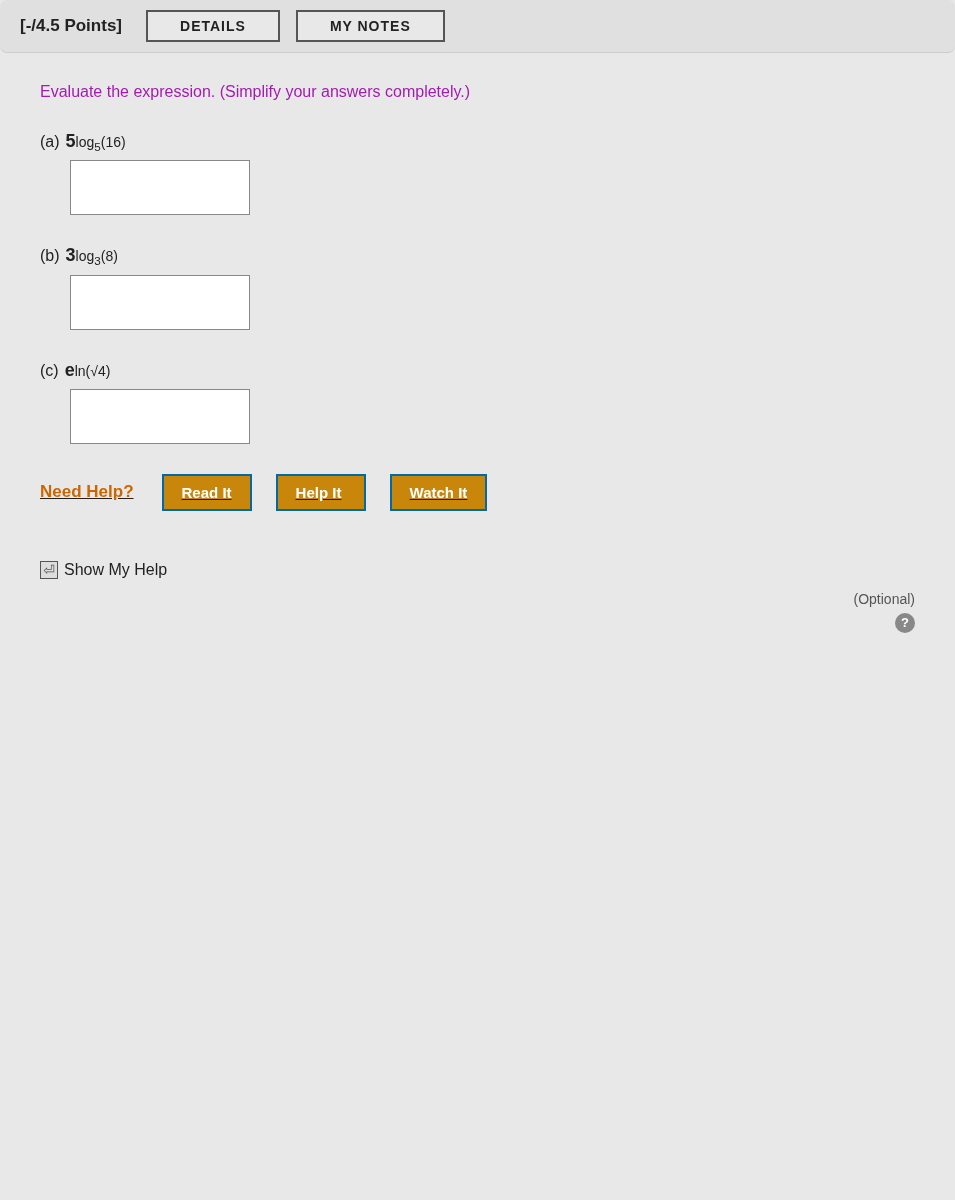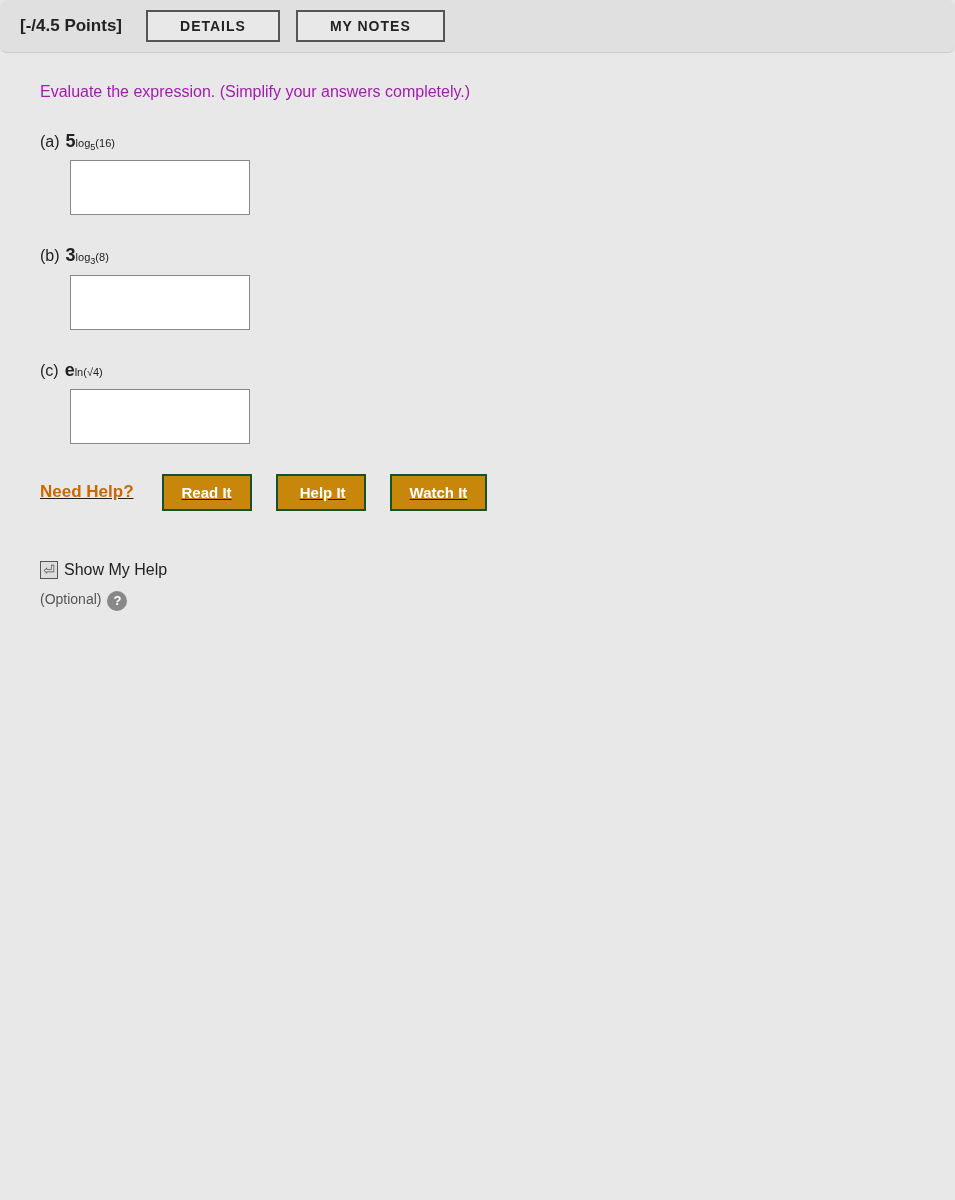--- a/index.html
+++ b/index.html
@@ -93,29 +93,29 @@
     }
 
     .need-help-text {
       color: #cc6600;
       font-weight: bold;
       font-size: 17px;
       margin-right: 4px;
     }
 
     .help-button {
-      border: 2px solid #14532d;
+      border: 2px solid #0369a1;
       background: #c8860a;
       color: #fff;
       font-size: 15px;
       font-weight: bold;
       padding: 8px 18px;
       cursor: pointer;
       min-width: 90px;
-      text-align: right;
+      text-align: left;
     }
 
     .show-work-section {
       margin-top: 40px;
     }
 
     .show-work-label {
       display: flex;
       align-items: center;
       gap: 6px;
@@ -133,24 +133,25 @@
       align-items: center;
       justify-content: center;
       font-size: 14px;
       background: #ddd;
       color: #555;
       flex-shrink: 0;
     }
 
     .optional-row {
       display: flex;
-      align-items: flex-start;
+      align-items: flex-end;
       gap: 6px;
       font-size: 14px;
       color: #555;
+      flex-direction: column;
     }
 
     .question-icon {
       width: 20px;
       height: 20px;
       border-radius: 50%;
       background: #888;
       color: #fff;
       display: inline-flex;
       align-items: center;
@@ -165,21 +166,21 @@
       align-items: baseline;
       font-size: 16px;
     }
 
     .base-num {
       font-size: 18px;
       font-weight: bold;
     }
 
     .exponent {
-      font-size: 11px;
+      font-size: 14px;
       vertical-align: super;
       line-height: 1;
     }
   </style>
 </head>
 <body>
 
 <div class="page-container">
 
   <div class="top-bar">

